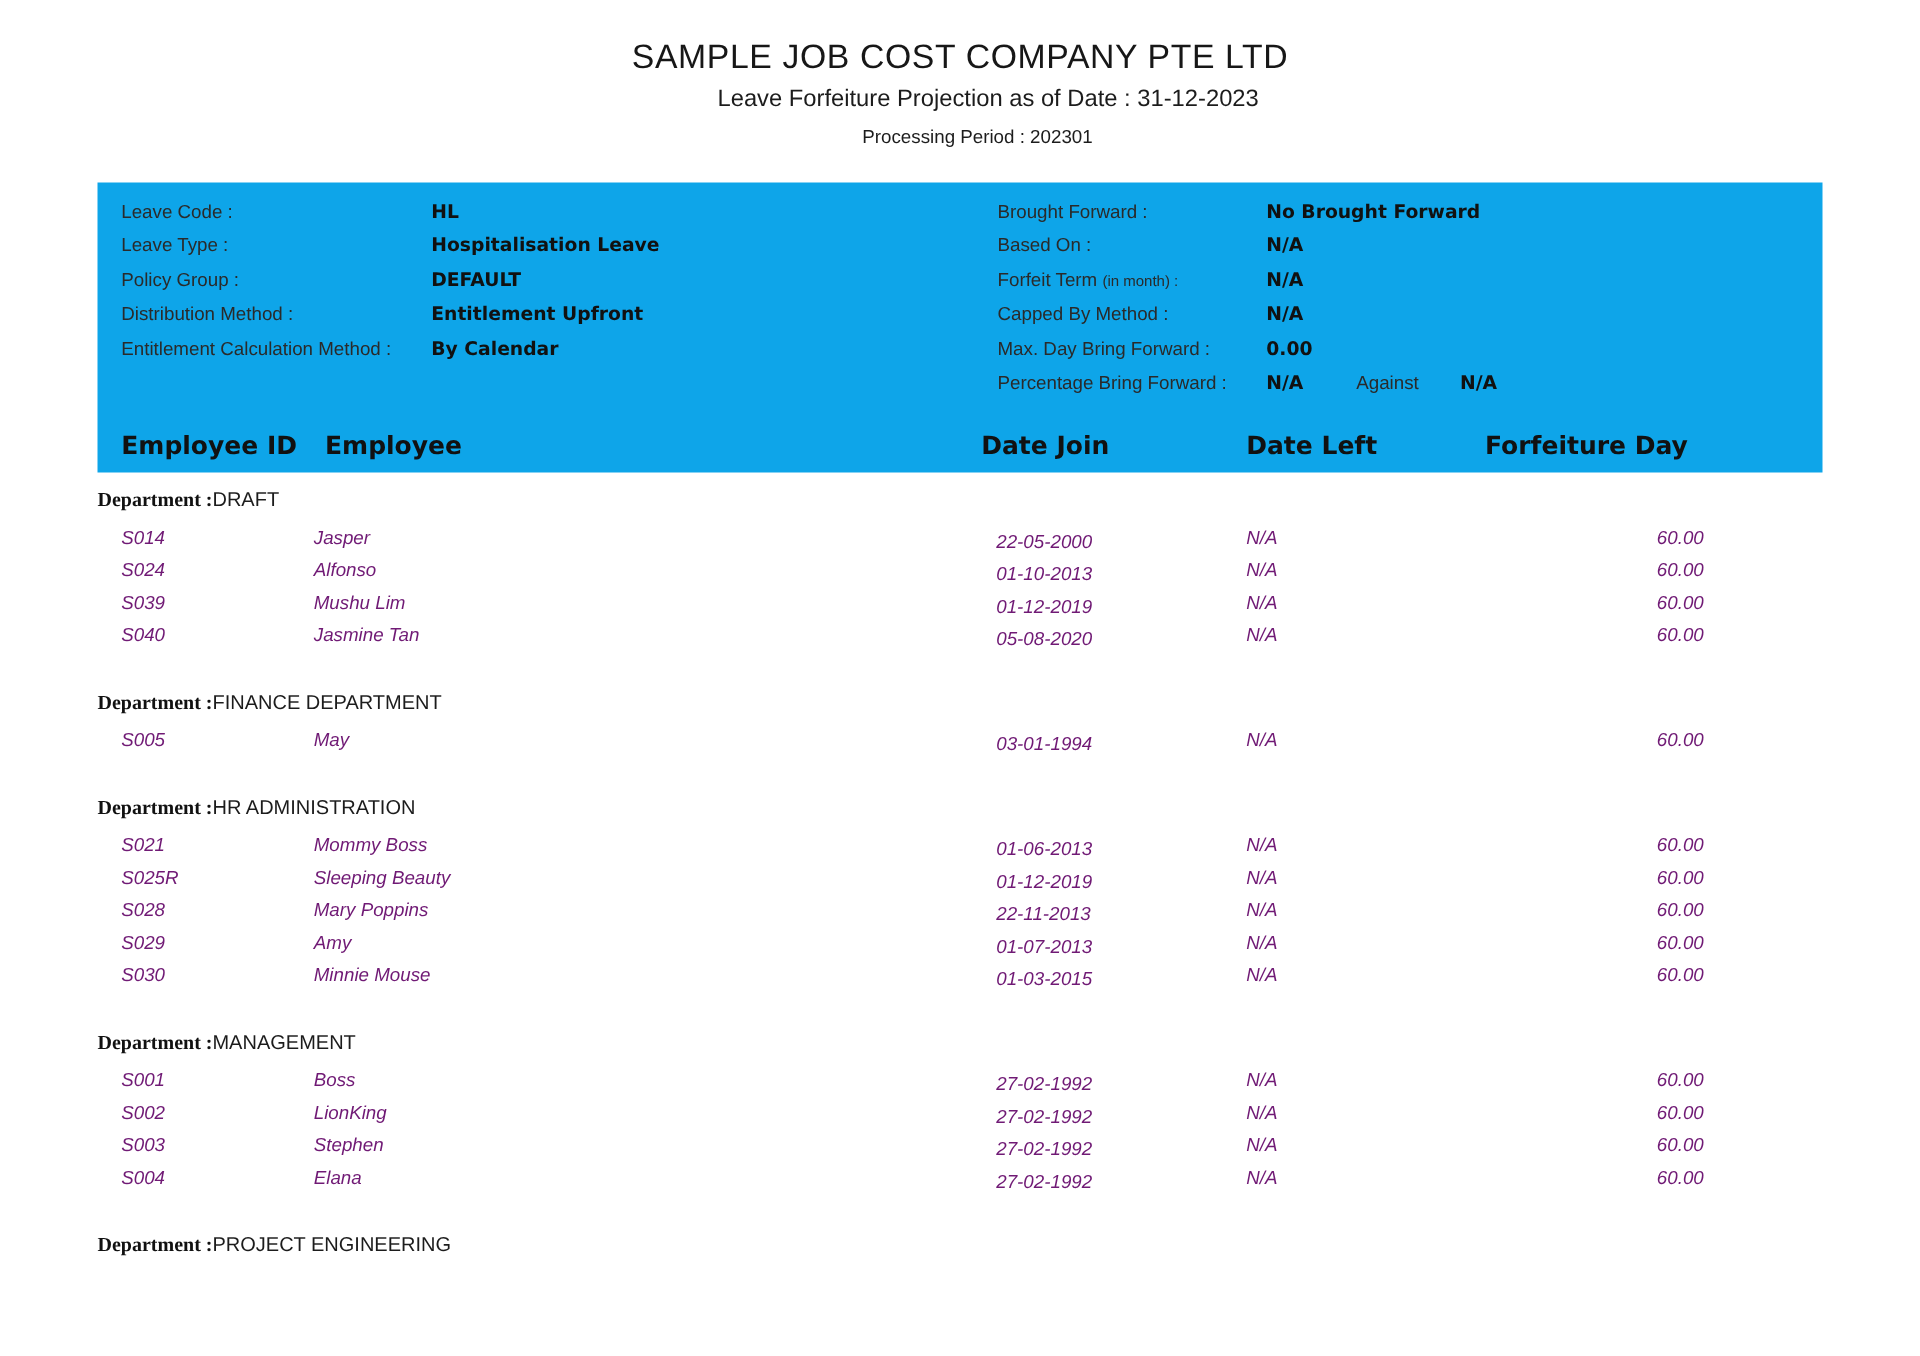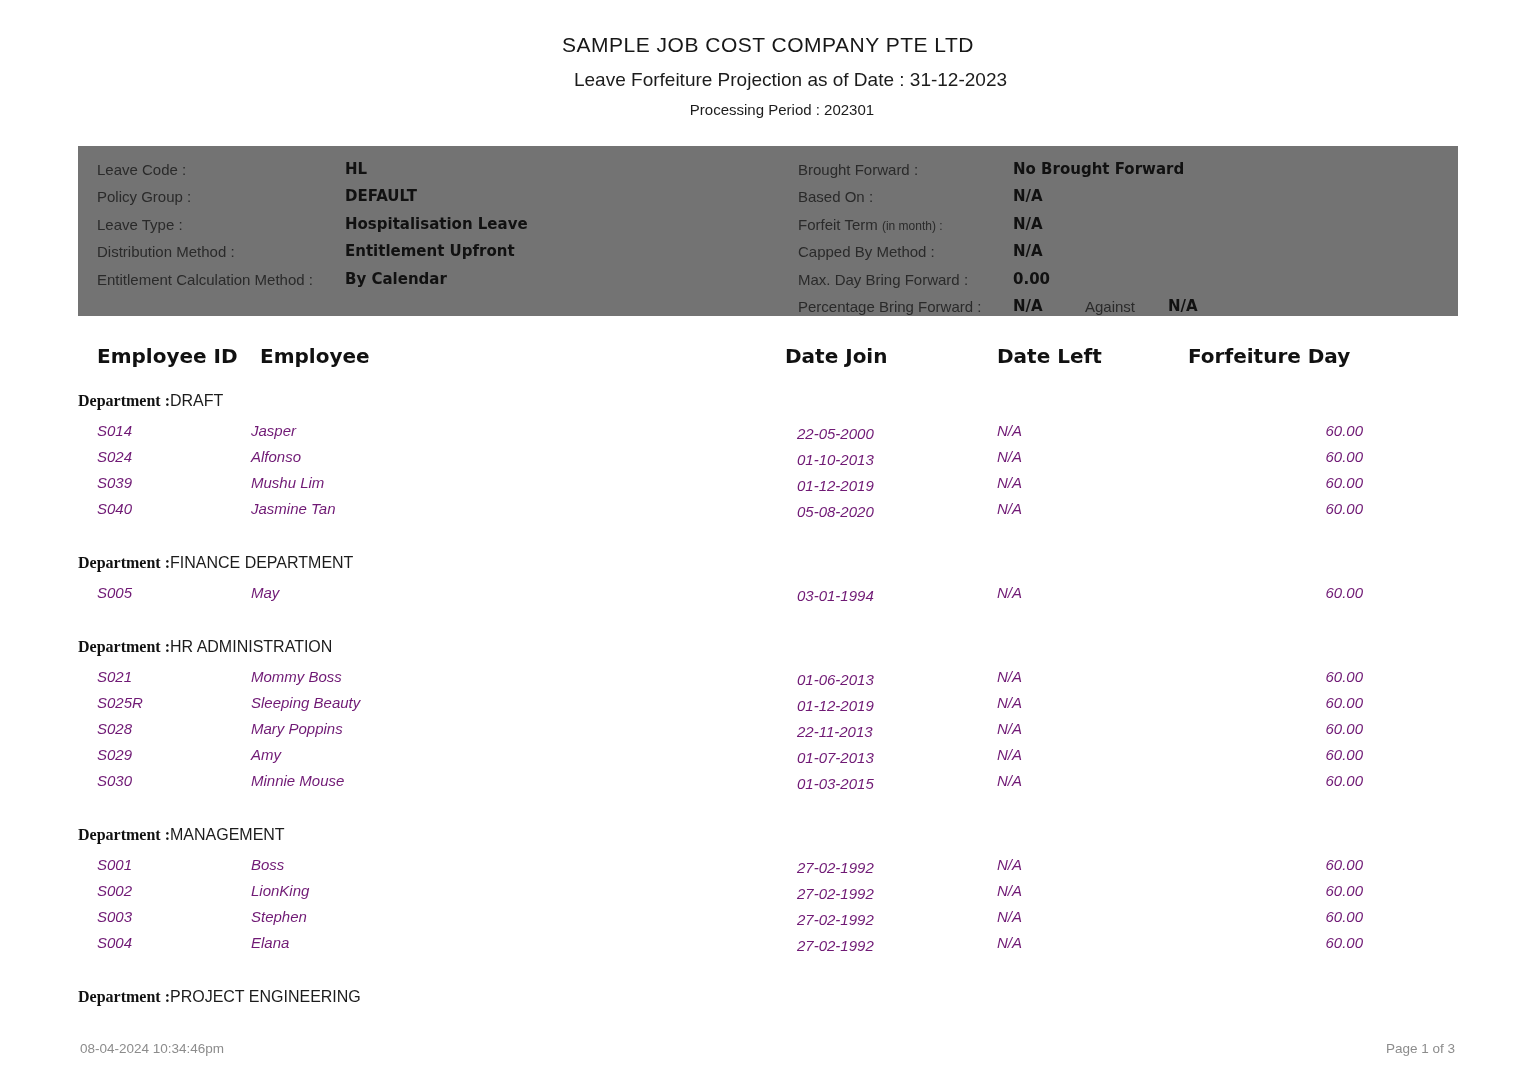--- a/index.html
+++ b/index.html
@@ -6,28 +6,28 @@
   .page{
     position:relative;
     width:1536px;height:1085px;
     background:#ffffff;
     font-family:"Liberation Sans",sans-serif;
     color:#1a1a1a;
     overflow:hidden;
   }
   
   .report-header{position:absolute;top:28px;left:0;right:0;text-align:center;}
-  .company-title{font-size:21px;line-height:34px;letter-spacing:.5px;color:#171717;}
+  .company-title{font-size:27px;line-height:34px;letter-spacing:.5px;color:#171717;}
   .report-title{font-size:19px;line-height:26px;margin-top:5px;color:#1c1c1c;margin-left:45px;}
   .processing-period{font-size:15px;line-height:20px;margin-top:7px;color:#1c1c1c;padding-left:28px;}
 
   
   .summary-panel{
-    position:absolute;left:78px;top:146px;width:1380px;height:170px;
-    background:#737373;
+    position:absolute;left:78px;top:146px;width:1380px;height:232px;
+    background:#0ea5e9;
   }
   .info-col{position:absolute;top:10px;}
   .info-col.left{left:19px;width:640px;}
   .info-col.right{left:720px;width:650px;}
   .info-row{position:relative;height:27.4px;line-height:27.4px;font-size:15px;white-space:nowrap;}
   .i-label{color:#2a2a2a;}
   .i-label-small{font-size:12px;color:#2a2a2a;}
   .i-value{
     position:absolute;top:0;left:248px;
     font-family:"DejaVu Sans",sans-serif;font-weight:bold;color:#111;
@@ -82,26 +82,26 @@
   </div>
 
   <div class="summary-panel">
 
     <div class="info-col left">
       <div class="info-row">
         <span class="i-label">Leave Code :</span>
         <span class="i-value">HL</span>
       </div>
       <div class="info-row">
+        <span class="i-label">Leave Type :</span>
+        <span class="i-value">Hospitalisation Leave</span>
+      </div>
+      <div class="info-row">
         <span class="i-label">Policy Group :</span>
         <span class="i-value">DEFAULT</span>
-      </div>
-      <div class="info-row">
-        <span class="i-label">Leave Type :</span>
-        <span class="i-value">Hospitalisation Leave</span>
       </div>
       <div class="info-row">
         <span class="i-label">Distribution Method :</span>
         <span class="i-value">Entitlement Upfront</span>
       </div>
       <div class="info-row">
         <span class="i-label">Entitlement Calculation Method :</span>
         <span class="i-value">By Calendar</span>
       </div>
     </div>
@@ -243,18 +243,14 @@
       <div class="emp-row">
     <span class="c-id">S004</span>
     <span class="c-name">Elana</span>
     <span class="c-join">27-02-1992</span>
     <span class="c-left">N/A</span>
     <span class="c-forf">60.00</span>
   </div>
       <div class="dept-heading"><span class="dept-label">Department :</span><span class="dept-name">PROJECT ENGINEERING</span></div>
     </div>
 
-  <div class="page-footer">
-    <span class="footer-timestamp">08-04-2024 10:34:46pm</span>
-    <span class="footer-page">Page 1 of 3</span>
-  </div>
 
 </div>
 
 </body></html>

